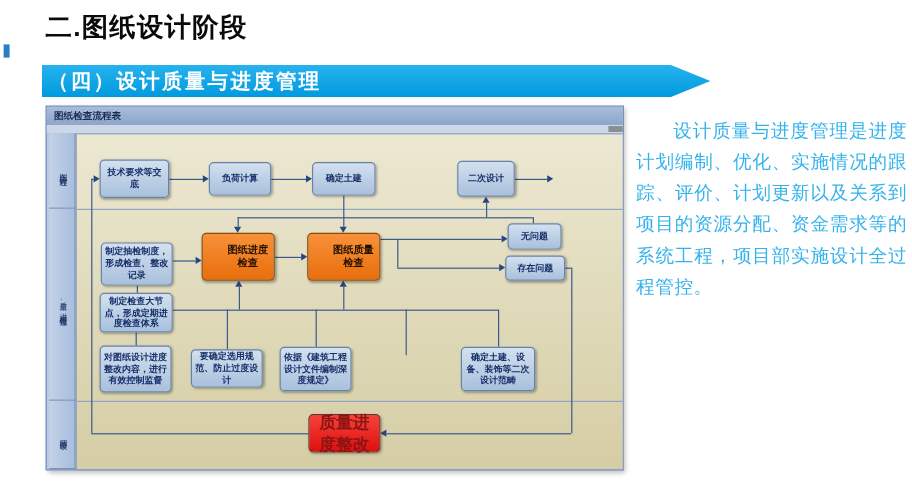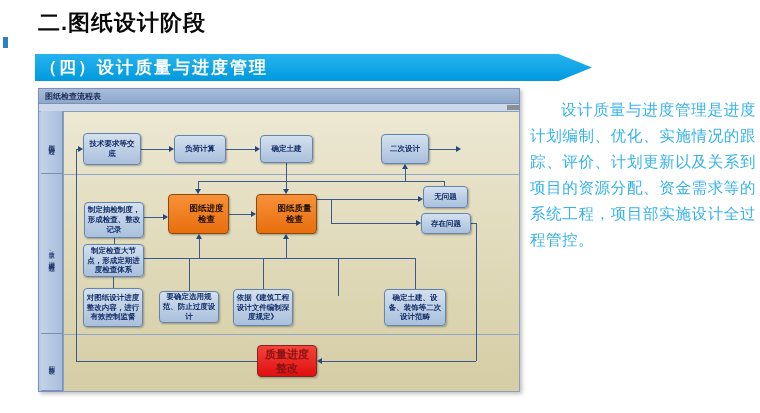--- a/index.html
+++ b/index.html
@@ -35,21 +35,21 @@
   .side-label{writing-mode:vertical-rl;text-orientation:upright;font-size:6.5px;color:#223a6a;
               letter-spacing:1px;line-height:1;}
 
   
   .nbox{position:absolute;background:linear-gradient(#d3e0ef,#a9c0dc);border:1px solid #6484ae;
         border-radius:4px;color:#16306a;font-weight:bold;display:flex;align-items:center;justify-content:center;
         text-align:center;padding:1px 2px;box-sizing:border-box;font-size:7.5px;line-height:1.3;
         box-shadow:1px 1px 2px rgba(0,0,0,.3);z-index:3;word-break:break-all;}
   .orange{background:linear-gradient(#f8913a,#e86e0c);border-color:#8a4a0a;color:#201000;font-size:8.5px;padding-left:18px;}
   .yellow{background:#ffff2e;border-color:#90906a;color:#e01212;font-size:8px;}
-  .red{background:linear-gradient(#f5433a,#df0f0f);border-color:#7a2a2a;color:#8b1414;font-size:11px;}
+  .red{background:linear-gradient(#f5433a,#df0f0f);border-color:#7a2a2a;color:#8b1414;font-size:14px;}
 
   
   .hl,.vl{position:absolute;background:#3a5a8c;z-index:2;}
   .hl{height:1px;}.vl{width:1px;}
   .ar{position:absolute;width:0;height:0;border:3px solid transparent;z-index:2;}
   .ar.r{border-left:5px solid #24477e;border-right:0;}
   .ar.l{border-right:5px solid #24477e;border-left:0;}
   .ar.u{border-bottom:5px solid #24477e;border-top:0;}
   .ar.d{border-top:5px solid #24477e;border-bottom:0;}
 </style>

